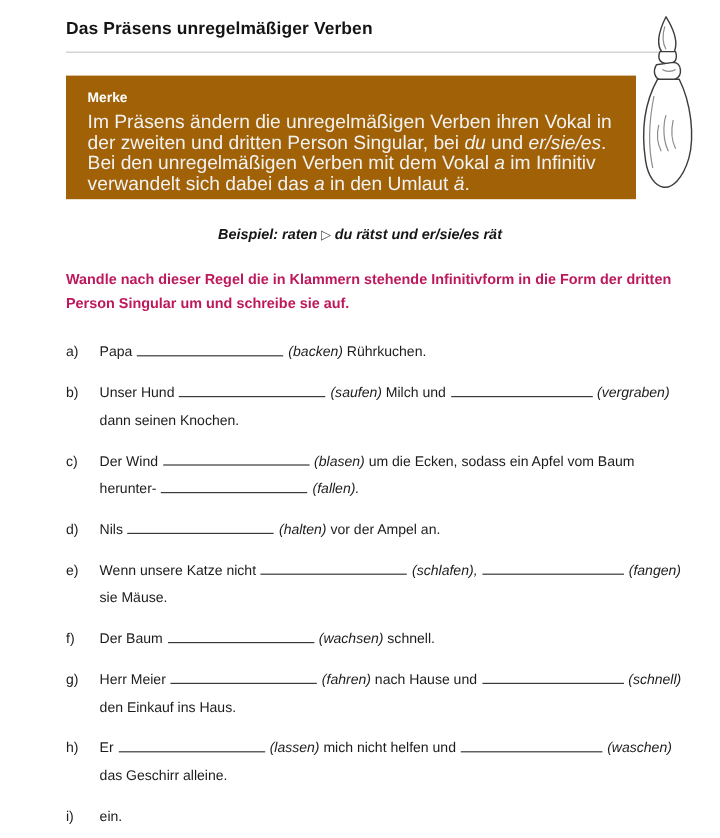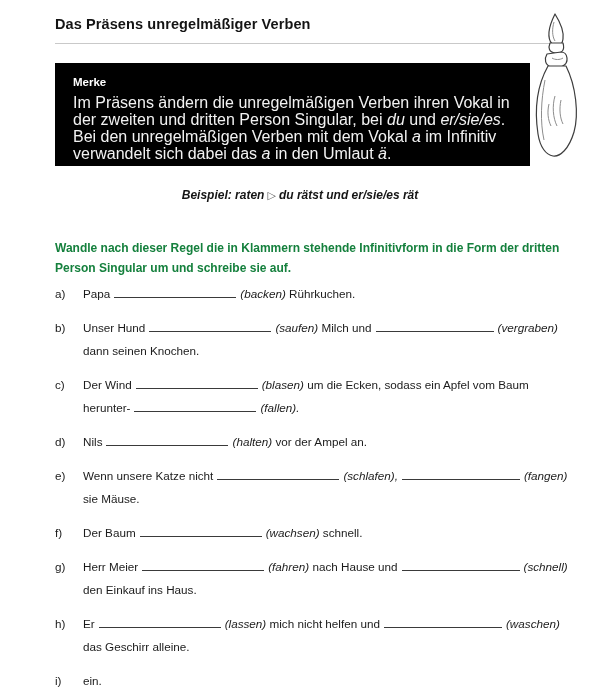--- a/index.html
+++ b/index.html
@@ -43,21 +43,21 @@
     background: #c9c9c9;
   }
 
   
   .merke-box {
     position: absolute;
     left: 55px;
     top: 63px;
     width: 475px;
     height: 103px;
-    background: #000000;
+    background: #a16207;
     box-sizing: border-box;
     padding: 13px 18px 10px 18px;
   }
   .merke-head {
     font-size: 11.5px;
     font-weight: bold;
     color: #ffffff;
     margin-bottom: 6px;
   }
   .merke-text {
@@ -93,26 +93,26 @@
     font-weight: normal;
     font-size: 11px;
     color: #555;
     padding: 0 3px;
   }
 
   
   .instruction {
     position: absolute;
     left: 55px;
-    top: 238px;
+    top: 223px;
     width: 505px;
     font-size: 12px;
     font-weight: bold;
     line-height: 20px;
-    color: #15803d;
+    color: #be185d;
   }
 
   
   .exercises {
     position: absolute;
     left: 55px;
     top: 283px;
     width: 540px;
     font-size: 11.7px;
     color: #1b1b1b;

